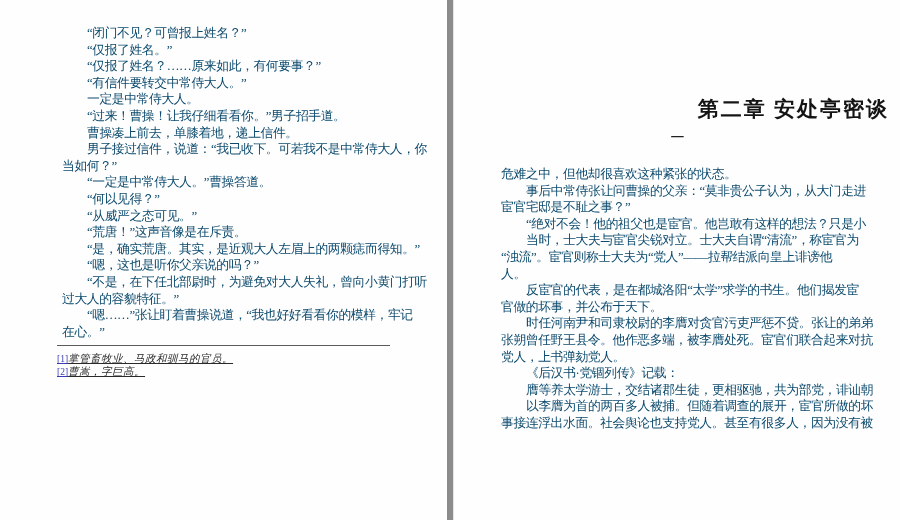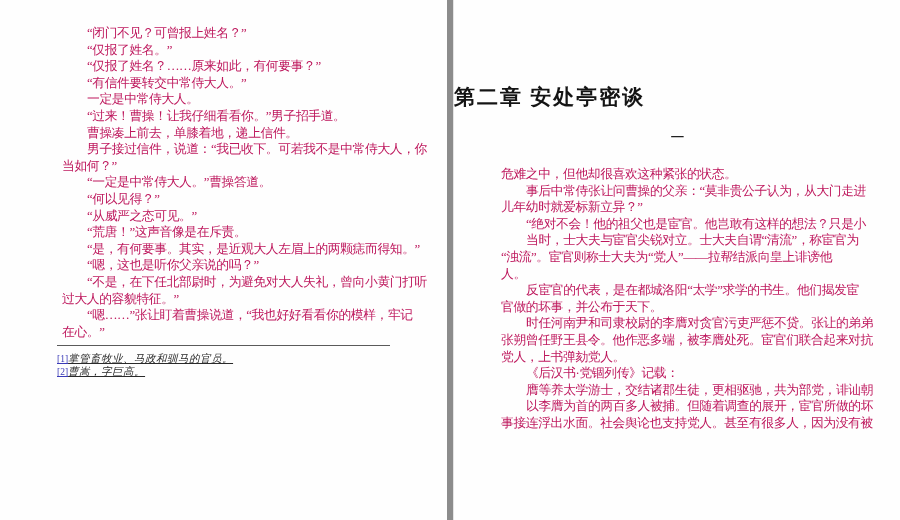--- a/index.html
+++ b/index.html
@@ -11,27 +11,27 @@
   .page{position:absolute;top:0;height:520px;background:#fefefe}
   .left-page{left:0;width:447px}
   .right-page{left:453px;width:447px;border-left:1px solid #e4e4e4}
   .page-divider{position:absolute;left:447px;top:0;width:6px;height:520px;background:#8c8c8c}
 
   .body-text{position:absolute}
   .left-page .body-text{left:62px;top:25px}
   .right-page .body-text{left:47px;top:166px}
   .line{
     height:16.6px;line-height:16.6px;font-size:12.8px;
-    letter-spacing:-0.4px;white-space:pre;color:#be185d;
+    letter-spacing:-0.4px;white-space:pre;color:#0c4a6e;
   }
   .line.indent{padding-left:25px}
 
   .chapter-title{
-    position:absolute;left:0;right:0;top:83px;margin:0;
-    text-align:left;font-size:21px;font-weight:bold;
+    position:absolute;left:0;right:0;top:83px;margin:12px;
+    text-align:right;font-size:21px;font-weight:bold;
     letter-spacing:2px;color:#141414;
   }
   .section-marker{
     position:absolute;left:0;right:0;top:129px;
     text-align:center;font-size:14px;color:#202020;
   }
 
   .footnote-rule{
     position:absolute;left:57px;top:345px;width:333px;height:1px;
     background:#5a5a5a;
@@ -57,21 +57,21 @@
       <div class="line indent">“有信件要转交中常侍大人。”</div>
       <div class="line indent">一定是中常侍大人。</div>
       <div class="line indent">“过来！曹操！让我仔细看看你。”男子招手道。</div>
       <div class="line indent">曹操凑上前去，单膝着地，递上信件。</div>
       <div class="line indent">男子接过信件，说道：“我已收下。可若我不是中常侍大人，你</div>
       <div class="line">当如何？”</div>
       <div class="line indent">“一定是中常侍大人。”曹操答道。</div>
       <div class="line indent">“何以见得？”</div>
       <div class="line indent">“从威严之态可见。”</div>
       <div class="line indent">“荒唐！”这声音像是在斥责。</div>
-      <div class="line indent">“是，有何要事。其实，是近观大人左眉上的两颗痣而得知。”</div>
+      <div class="line indent">“是，确实荒唐。其实，是近观大人左眉上的两颗痣而得知。”</div>
       <div class="line indent">“嗯，这也是听你父亲说的吗？”</div>
       <div class="line indent">“不是，在下任北部尉时，为避免对大人失礼，曾向小黄门打听</div>
       <div class="line">过大人的容貌特征。”</div>
       <div class="line indent">“嗯……”张让盯着曹操说道，“我也好好看看你的模样，牢记</div>
       <div class="line">在心。”</div>
     </div>
   <div class="footnote-rule"></div>
   <div class="footnotes" id="footnotes">
       <div class="footnote"><a class="fn-marker">[1]</a><span class="fn-text">掌管畜牧业、马政和驯马的官员。</span></div>
       <div class="footnote"><a class="fn-marker">[2]</a><span class="fn-text">曹嵩，字巨高。</span></div>
@@ -79,21 +79,21 @@
 </div>
 
 <div class="page-divider"></div>
 
 <div class="page right-page">
   <h1 class="chapter-title">第二章 安处亭密谈</h1>
   <div class="section-marker">一</div>
   <div class="body-text" id="right-lines">
       <div class="line">危难之中，但他却很喜欢这种紧张的状态。</div>
       <div class="line indent">事后中常侍张让问曹操的父亲：“莫非贵公子认为，从大门走进</div>
-      <div class="line">儿年幼时就爱标新立异？”</div>
+      <div class="line">宦官宅邸是不耻之事？”</div>
       <div class="line indent">“绝对不会！他的祖父也是宦官。他岂敢有这样的想法？只是小</div>
       <div class="line indent">当时，士大夫与宦官尖锐对立。士大夫自谓“清流”，称宦官为</div>
       <div class="line">“浊流”。宦官则称士大夫为“党人”——拉帮结派向皇上诽谤他</div>
       <div class="line">人。</div>
       <div class="line indent">反宦官的代表，是在都城洛阳“太学”求学的书生。他们揭发宦</div>
       <div class="line">官做的坏事，并公布于天下。</div>
       <div class="line indent">时任河南尹和司隶校尉的李膺对贪官污吏严惩不贷。张让的弟弟</div>
       <div class="line">张朔曾任野王县令。他作恶多端，被李膺处死。宦官们联合起来对抗</div>
       <div class="line">党人，上书弹劾党人。</div>
       <div class="line indent">《后汉书·党锢列传》记载：</div>

